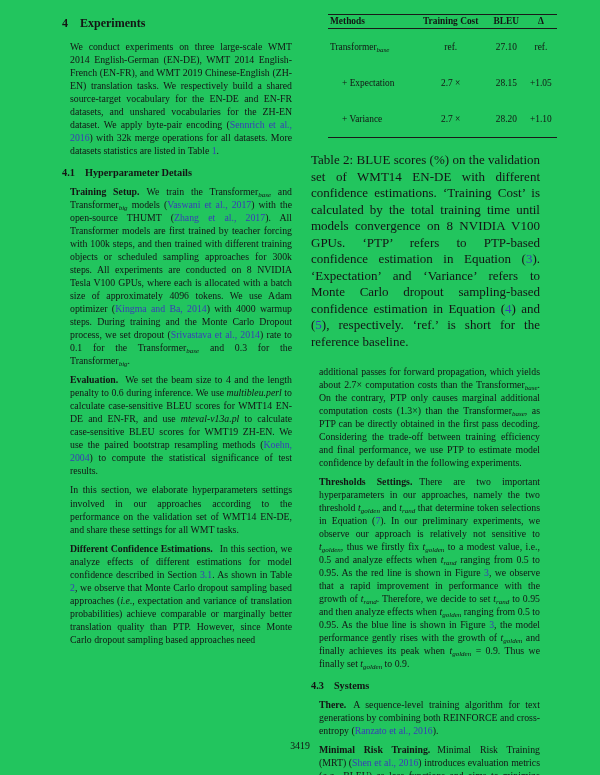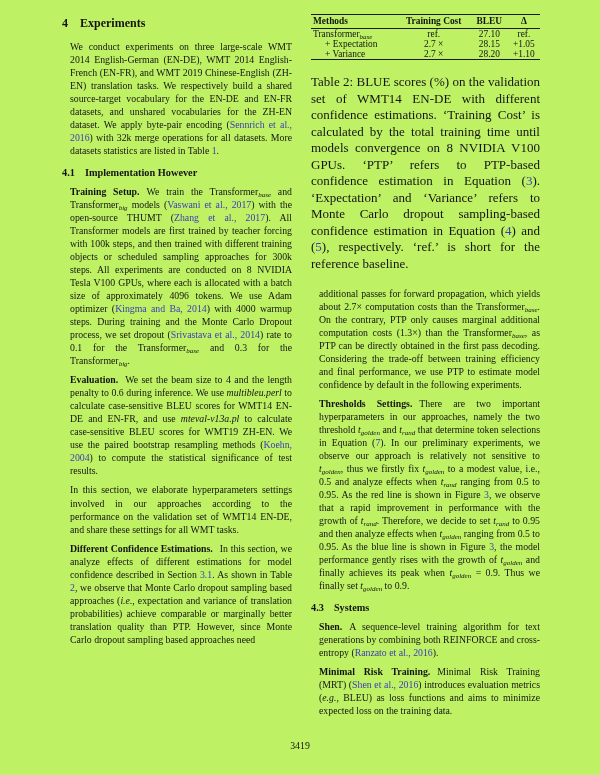--- a/index.html
+++ b/index.html
@@ -1,19 +1,19 @@
 <!DOCTYPE html>
 <html><head>
 <meta charset="utf-8">
 <style>
   html,body{margin:0;padding:0;background:#ffffff;}
   .page{
     position:relative;
     width:600px;height:775px;
-    background:#bef264;
+    background:#22c55e;
     font-family:"Liberation Serif", serif;
     color:#141414;
     overflow:hidden;
   }
   .cols{
     position:absolute;top:14px;left:62px;
     width:478px;
     display:flex;gap:19px;
   }
   .col{width:230px;}
@@ -40,30 +40,30 @@
   sub.sb{
     font-style:italic;
     font-size:7px;line-height:0;
     vertical-align:-2px;
   }
   
   .tbl{
     width:100%;
     border-collapse:collapse;
     font-size:9.4px;
-    margin:0 0 14px 0;
+    margin:0 0 14px 17px;
     border-top:1.4px solid #1a1a1a;
     border-bottom:1.4px solid #1a1a1a;
   }
   .tbl th{
     font-weight:bold;text-align:left;
     padding:1px 2px 2px 2px;
     border-bottom:0.8px solid #1a1a1a;
   }
-  .tbl td{padding:0 2px;font-family:Liberation Serif, serif;}
+  .tbl td{padding:13px 2px;font-family:Liberation Serif, serif;}
   .tbl th.c,.tbl td.c{text-align:center;}
   .tbl td.indent{padding-left:14px;}
   .caption{
     font-size:13px;line-height:1.27;
     text-align:justify;
     margin:0 0 15px 0;
   }
   .page-number{
     position:absolute;left:0;right:0;bottom:24px;
     text-align:center;
@@ -71,21 +71,21 @@
   }
 </style>
 </head>
 <body>
 
 <div class="page">
   <div class="cols">
     <div class="col col-left" id="col-left">
         <div class="h1"><span class="hnum">4</span><span>Experiments</span></div>
         <p class="para"><span>We conduct experiments on three large-scale WMT 2014 English-German (EN-DE), WMT 2014 English-French (EN-FR), and WMT 2019 Chinese-English (ZH-EN) translation tasks. We respectively build a shared source-target vocabulary for the EN-DE and EN-FR datasets, and unshared vocabularies for the ZH-EN dataset. We apply byte-pair encoding (</span><span class="link">Sennrich et al., 2016</span><span>) with 32k merge operations for all datasets. More datasets statistics are listed in Table </span><span class="link">1</span><span>.</span></p>
-        <div class="h2"><span class="hnum">4.1</span><span>Implementation However</span></div>
+        <div class="h2"><span class="hnum">4.1</span><span>Hyperparameter Details</span></div>
         <p class="para"><span class="lead">Training Setup.</span><span>We train the Transformer</span><sub class="sb">base</sub><span> and Transformer</span><sub class="sb">big</sub><span> models (</span><span class="link">Vaswani et al., 2017</span><span>) with the open-source THUMT (</span><span class="link">Zhang et al., 2017</span><span>). All Transformer models are first trained by teacher forcing with 100k steps, and then trained with different training objects or scheduled sampling approaches for 300k steps. All experiments are conducted on 8 NVIDIA Tesla V100 GPUs, where each is allocated with a batch size of approximately 4096 tokens. We use Adam optimizer (</span><span class="link">Kingma and Ba, 2014</span><span>) with 4000 warmup steps. During training and the Monte Carlo Dropout process, we set dropout (</span><span class="link">Srivastava et al., 2014</span><span>) rate to 0.1 for the Transformer</span><sub class="sb">base</sub><span> and 0.3 for the Transformer</span><sub class="sb">big</sub><span>.</span></p>
         <p class="para"><span class="lead">Evaluation.</span><span>We set the beam size to 4 and the length penalty to 0.6 during inference. We use </span><span class="it">multibleu.perl</span><span> to calculate case-sensitive BLEU scores for WMT14 EN-DE and EN-FR, and use </span><span class="it">mteval-v13a.pl</span><span> to calculate case-sensitive BLEU scores for WMT19 ZH-EN. We use the paired bootstrap resampling methods (</span><span class="link">Koehn, 2004</span><span>) to compute the statistical significance of test results.</span></p>
         <p class="para"><span>In this section, we elaborate hyperparameters settings involved in our approaches according to the performance on the validation set of WMT14 EN-DE, and share these settings for all WMT tasks.</span></p>
         <p class="para"><span class="lead">Different Confidence Estimations.</span><span>In this section, we analyze effects of different estimations for model confidence described in Section </span><span class="link">3.1</span><span>. As shown in Table </span><span class="link">2</span><span>, we observe that Monte Carlo dropout sampling based approaches (</span><span class="it">i.e.</span><span>, expectation and variance of translation probabilities) achieve comparable or marginally better translation quality than PTP. However, since Monte Carlo dropout sampling based approaches need</span></p>
       </div>
     <div class="col col-right" id="col-right">
         <table class="tbl">
           <thead>
             <tr>
               <th>Methods</th>
@@ -112,18 +112,18 @@
               <td class="c">2.7 ×</td>
               <td class="c">28.20</td>
               <td class="c">+1.10</td>
             </tr>
           </tbody>
         </table>
         <p class="caption"><span>Table 2:  BLUE scores (%) on the validation set of WMT14 EN-DE with different confidence estimations. ‘Training Cost’ is calculated by the total training time until models convergence on 8 NVIDIA V100 GPUs. ‘PTP’ refers to PTP-based confidence estimation in Equation (</span><span class="link">3</span><span>). ‘Expectation’ and ‘Variance’ refers to Monte Carlo dropout sampling-based confidence estimation in Equation (</span><span class="link">4</span><span>) and (</span><span class="link">5</span><span>), respectively. ‘ref.’ is short for the reference baseline.</span></p>
         <p class="para"><span>additional passes for forward propagation, which yields about 2.7× computation costs than the Transformer</span><sub class="sb">base</sub><span>. On the contrary, PTP only causes marginal additional computation costs (1.3×) than the Transformer</span><sub class="sb">base</sub><span>, as PTP can be directly obtained in the first pass decoding. Considering the trade-off between training efficiency and final performance, we use PTP to estimate model confidence by default in the following experiments.</span></p>
         <p class="para"><span class="lead">Thresholds Settings.</span><span>There are two important hyperparameters in our approaches, namely the two threshold </span><span class="it">t</span><sub class="sb">golden</sub><span> and </span><span class="it">t</span><sub class="sb">rand</sub><span> that determine token selections in Equation (</span><span class="link">7</span><span>). In our preliminary experiments, we observe our approach is relatively not sensitive to </span><span class="it">t</span><sub class="sb">golden</sub><span>, thus we firstly fix </span><span class="it">t</span><sub class="sb">golden</sub><span> to a modest value, i.e., 0.5 and analyze effects when </span><span class="it">t</span><sub class="sb">rand</sub><span> ranging from 0.5 to 0.95. As the red line is shown in Figure </span><span class="link">3</span><span>, we observe that a rapid improvement in performance with the growth of </span><span class="it">t</span><sub class="sb">rand</sub><span>. Therefore, we decide to set </span><span class="it">t</span><sub class="sb">rand</sub><span> to 0.95 and then analyze effects when </span><span class="it">t</span><sub class="sb">golden</sub><span> ranging from 0.5 to 0.95. As the blue line is shown in Figure </span><span class="link">3</span><span>, the model performance gently rises with the growth of </span><span class="it">t</span><sub class="sb">golden</sub><span> and finally achieves its peak when </span><span class="it">t</span><sub class="sb">golden</sub><span> = 0.9. Thus we finally set </span><span class="it">t</span><sub class="sb">golden</sub><span> to 0.9.</span></p>
         <div class="h2"><span class="hnum">4.3</span><span>Systems</span></div>
-        <p class="para"><span class="lead">Shen.</span><span>A sequence-level training algorithm for text generations by combining both REINFORCE and cross-entropy (</span><span class="link">Ranzato et al., 2016</span><span>).</span></p>
+        <p class="para"><span class="lead">There.</span><span>A sequence-level training algorithm for text generations by combining both REINFORCE and cross-entropy (</span><span class="link">Ranzato et al., 2016</span><span>).</span></p>
         <p class="para"><span class="lead">Minimal Risk Training.</span><span>Minimal Risk Training (MRT) (</span><span class="link">Shen et al., 2016</span><span>) introduces evaluation metrics (</span><span class="it">e.g.</span><span>, BLEU) as loss functions and aims to minimize expected loss on the training data.</span></p>
       </div>
   </div>
   <div class="page-number">3419</div>
 </div>
 
 </body></html>

